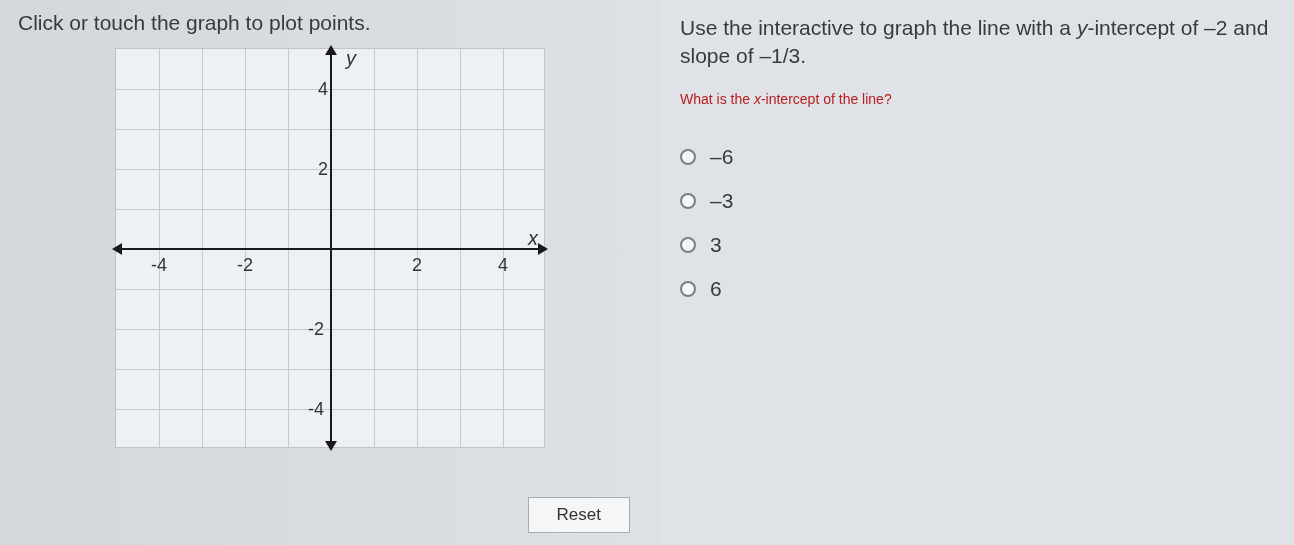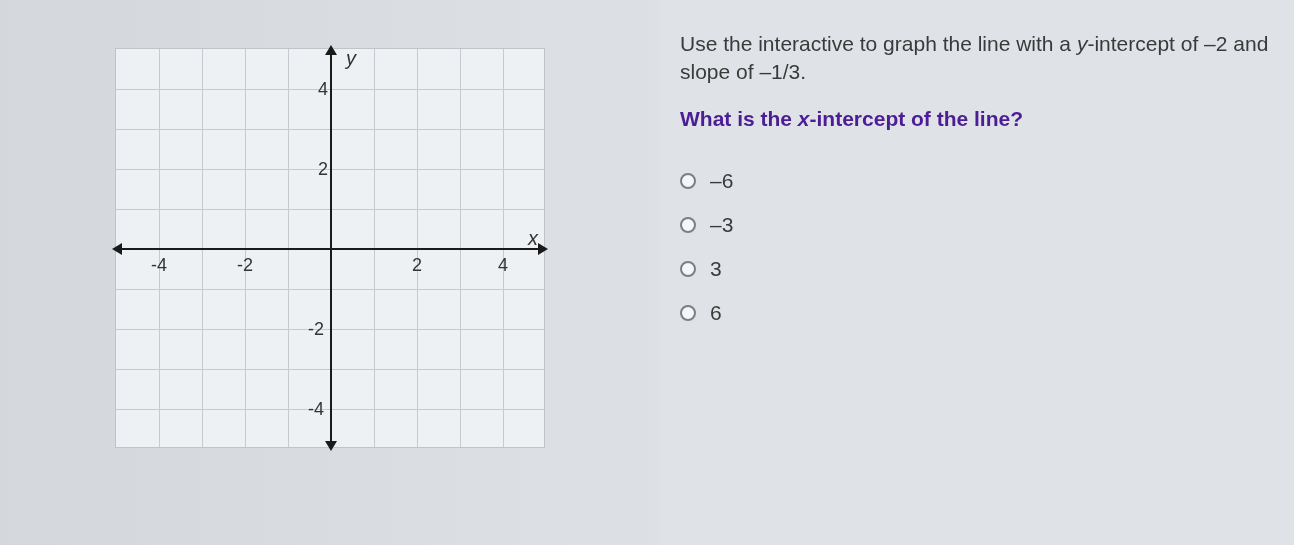--- a/index.html
+++ b/index.html
@@ -12,21 +12,21 @@
       display: flex;
     }
     .left-panel {
       width: 660px;
       padding: 10px 18px;
       background: linear-gradient(to right, #d4d8dc, #dde1e5);
       position: relative;
     }
     .right-panel {
       flex: 1;
-      padding: 30px 20px;
+      padding: 14px 20px;
       background: #dfe3e7;
     }
     .instruction-text {
       font-size: 21px;
       color: #3a3a3a;
       line-height: 1.25;
       margin-bottom: 12px;
     }
     .graph-wrap {
       display: flex;
@@ -72,24 +72,23 @@
       color: #333;
       transform: translate(-50%, 0);
     }
     .prompt-text {
       font-size: 21px;
       color: #3a3a3a;
       line-height: 1.35;
       margin-bottom: 20px;
     }
     .question-text {
-      font-size: 21px;
-      color: #4c1d95;
+      font-size: 14px;
+      color: #b91c1c;
       margin-bottom: 28px;
-      font-weight: bold;
     }
     .options {
       margin-top: 10px;
     }
     .option-row {
       display: flex;
       align-items: center;
       gap: 14px;
       padding: 10px 0;
       font-size: 21px;
@@ -115,21 +114,21 @@
       color: #333;
       cursor: pointer;
     }
     .italic { font-style: italic; }
   </style>
 </head>
 <body>
 
 <div class="left-panel">
   <div class="instruction-text">
-    <br>
+    <span>Click or touch the graph to plot points.</span><br>
   </div>
 
   <div class="graph-wrap">
     <div class="graph">
 
       <div class="grid-line-v" style="left:43px"></div>
       <div class="grid-line-v" style="left:86px"></div>
       <div class="grid-line-v" style="left:129px"></div>
       <div class="grid-line-v" style="left:172px"></div>
       <div class="grid-line-v" style="left:215px"></div>
@@ -163,20 +162,21 @@
       <div class="tick-label" style="left:301px; top:206px">2</div>
       <div class="tick-label" style="left:387px; top:206px">4</div>
 
       <div class="tick-label" style="left:202px; top:30px;  transform:none">4</div>
       <div class="tick-label" style="left:202px; top:110px; transform:none">2</div>
       <div class="tick-label" style="left:192px; top:270px; transform:none">-2</div>
       <div class="tick-label" style="left:192px; top:350px; transform:none">-4</div>
     </div>
   </div>
 
+  <button class="reset-btn">Reset</button>
 </div>
 
 <div class="right-panel">
   <div class="prompt-text">
     <span>Use the interactive to graph the line with a </span><span class="italic">y</span><span>-intercept of –2 and slope of –1/3.</span>
   </div>
   <div class="question-text">
     <span>What is the </span><span class="italic">x</span><span>-intercept of the line?</span>
   </div>
   <div class="options">

